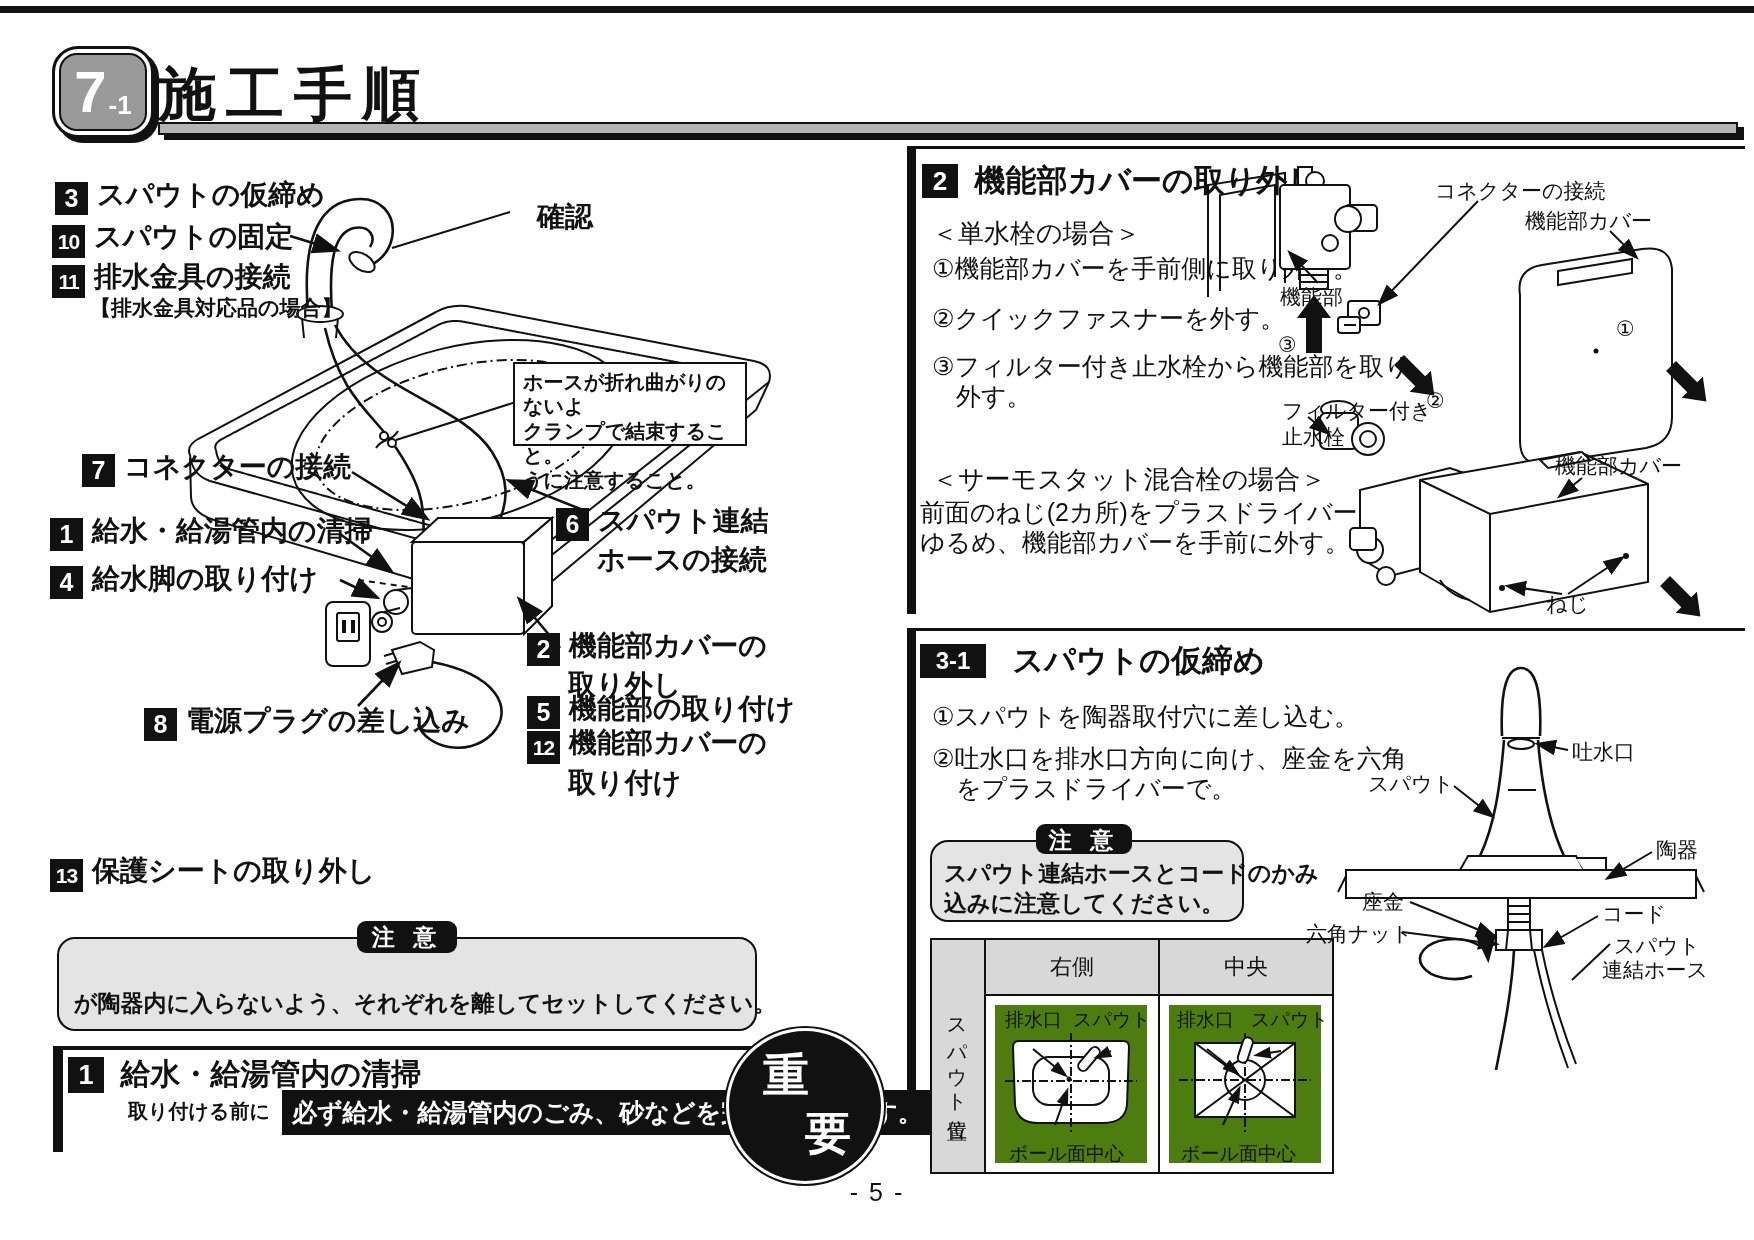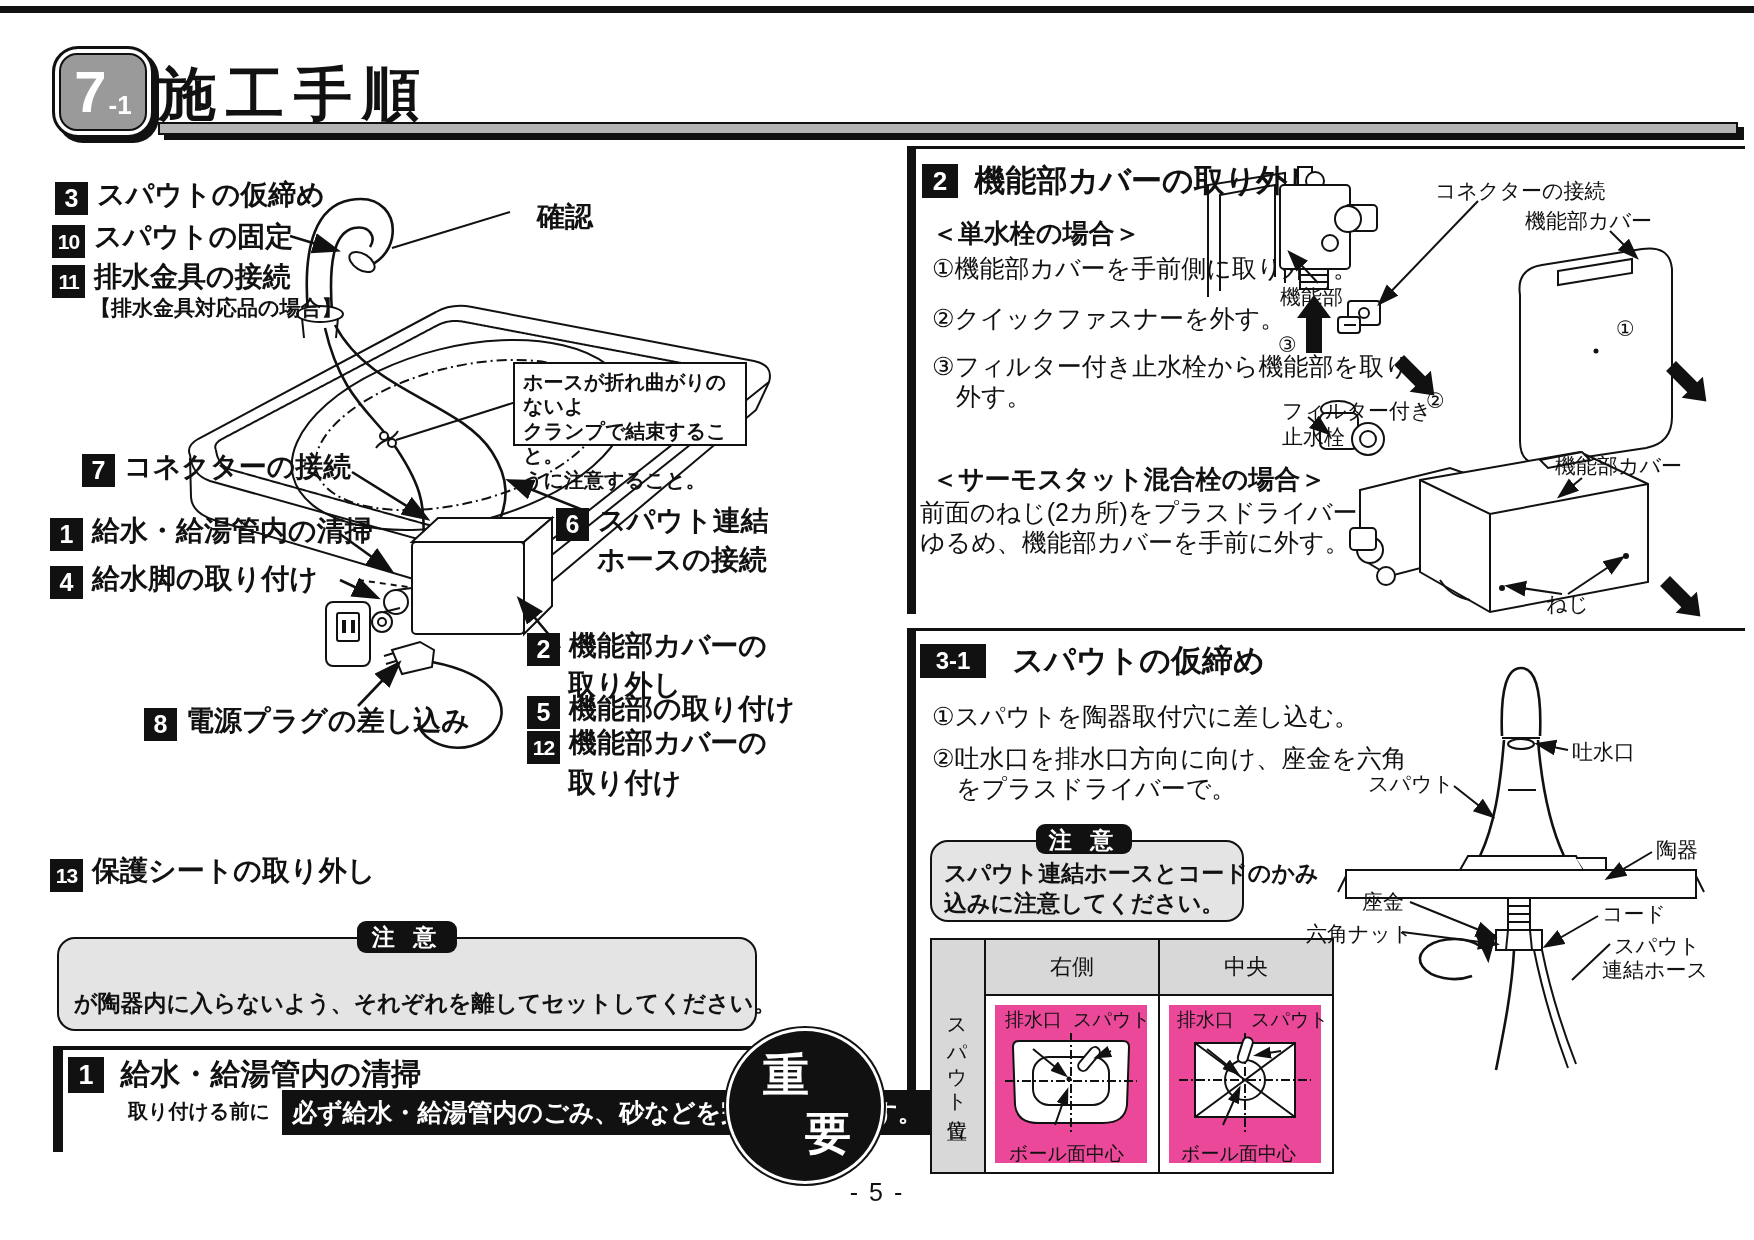--- a/index.html
+++ b/index.html
@@ -46,30 +46,30 @@
   .secbar{background:#111;}
   .sec-num{display:inline-block;background:#111;color:#fff;text-align:center;font-weight:bold;}
   .sec-title{font-weight:bold;font-size:30px;white-space:nowrap;}
   .hl-box{background:#111;color:#fff;font-weight:bold;font-size:25px;padding:6px 10px;white-space:nowrap;}
   .imp-circle{left:726px;top:1028px;width:152px;height:150px;background:#111;border-radius:50%;
               border:3px solid #fff;box-shadow:0 0 0 2px #111;}
   .imp-t{position:absolute;color:#fff;font-size:46px;font-weight:bold;}
 
   
   .body-t{font-size:25px;white-space:nowrap;}
-  .case-t{font-size:26px;font-weight:bold;white-space:nowrap;}
+  .case-t{font-size:26px;font-weight:normal;white-space:nowrap;}
   .sech-title{font-size:31px;font-weight:bold;white-space:nowrap;}
 
   
   .ptable{border-collapse:collapse;}
   .ptable td,.ptable th{border:2px solid #111;padding:9px;}
   .ptable .hd{background:#d8d8d8;font-size:22px;font-weight:normal;text-align:center;height:36px;}
   .ptable .vhd{background:#d8d8d8;width:34px;writing-mode:vertical-rl;text-orientation:upright;
                font-size:20px;text-align:center;letter-spacing:2px;}
-  .cellwrap{position:relative;width:152px;height:158px;background:#ec4899;}
+  .cellwrap{position:relative;width:152px;height:158px;background:#4d7c0f;}
   .celllab{position:absolute;font-size:19px;white-space:nowrap;}
 
   .footer{left:0;top:1178px;width:1754px;text-align:center;font-size:25px;letter-spacing:2px;}
 
   svg{overflow:visible;}
   .ln{stroke:#111;stroke-width:2;fill:none;}
   .ln3{stroke:#111;stroke-width:2.6;fill:none;}
   .fw{fill:#fff;stroke:#111;stroke-width:2;}
   .fb{fill:#111;stroke:none;}
 </style>

